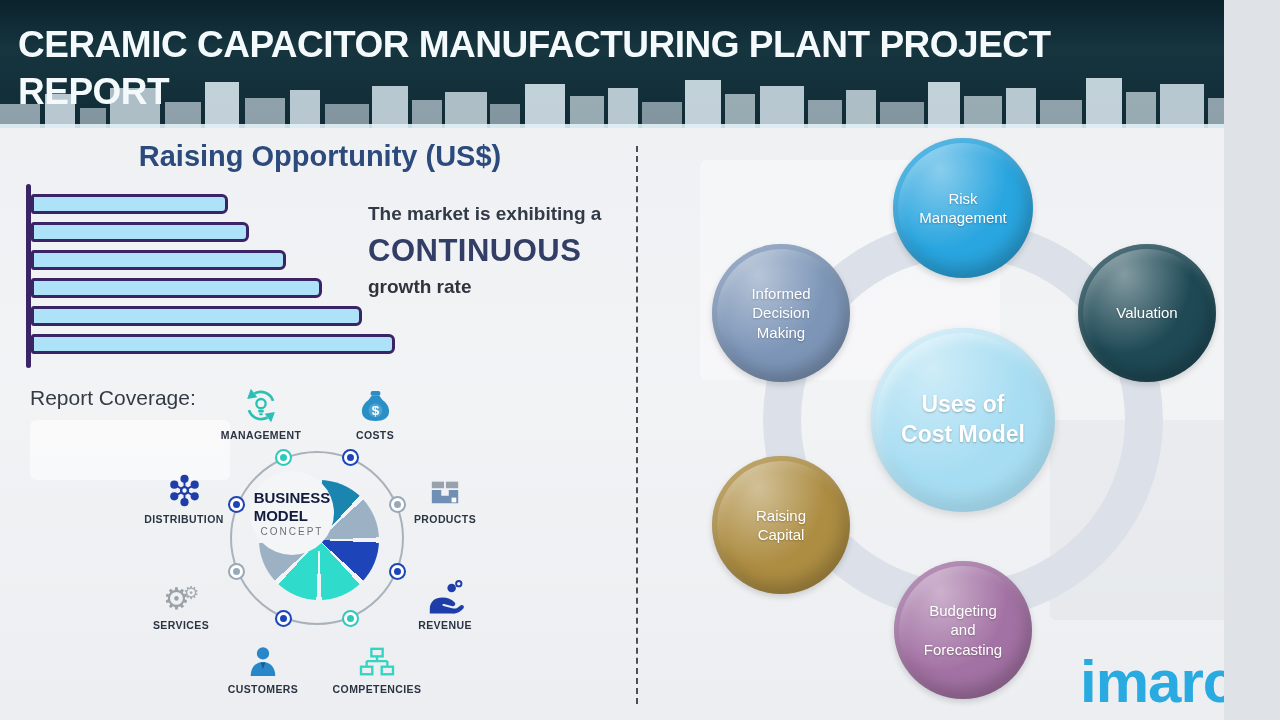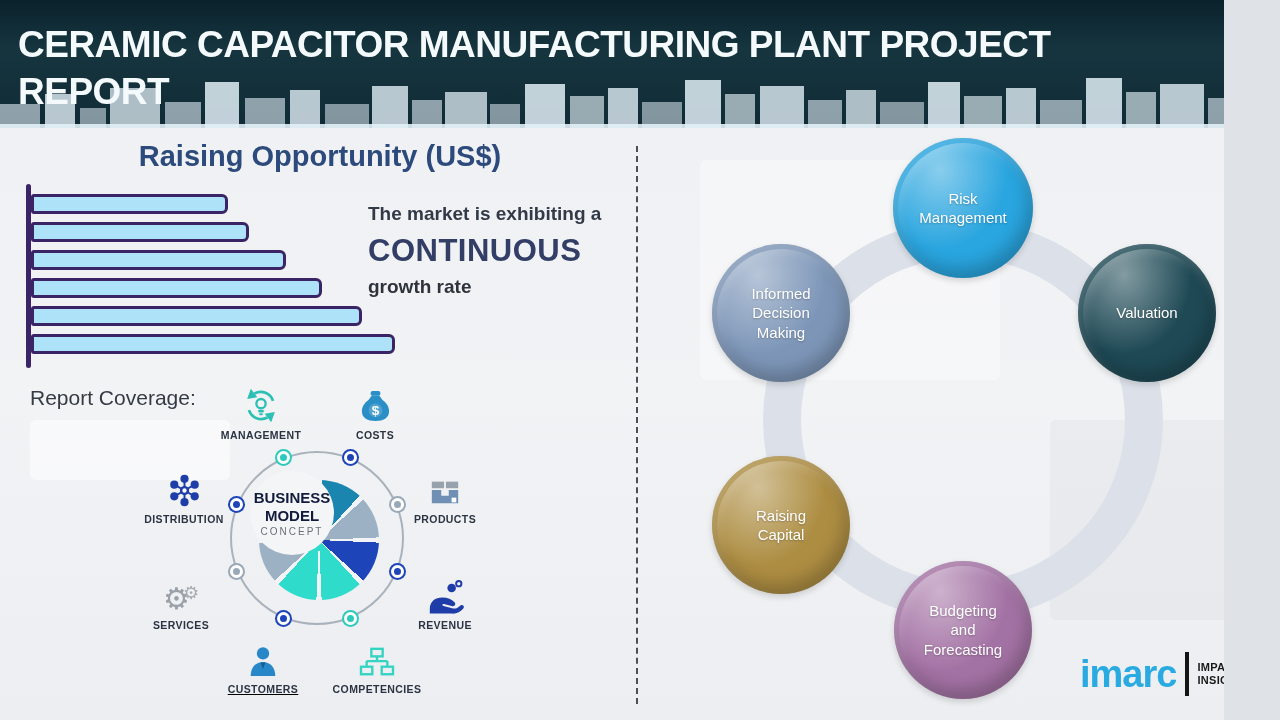--- a/index.html
+++ b/index.html
@@ -41,21 +41,21 @@
   .gear-big { font-family:"DejaVu Sans", sans-serif; font-size:30px; color:#9aa1a8; line-height:1; }
   .gear-small { font-family:"DejaVu Sans", sans-serif; font-size:18px; color:#a6adb3; line-height:1;
                 margin-left:-7px; position:relative; top:-12px; }
 
   
   .bm-outer { position:absolute; left:230px; top:451px; width:174px; height:174px;
               border:2px solid #a9b2bb; border-radius:50%; }
   .bm-ring { position:absolute; left:27px; top:27px; width:120px; height:120px; border-radius:50%; }
   .bm-inner { position:absolute; left:18px; top:18px; width:84px; height:84px; border-radius:50%;
               background:#f4f5f7; display:flex; flex-direction:column; align-items:center; justify-content:center; }
-  .bm-title { font-size:15px; line-height:1.15; font-weight:800; color:#131b3d; text-align:center; white-space:pre-line; }
+  .bm-title { font-size:15px; line-height:1.15; font-weight:800; color:#131b3d; white-space:pre-line; }
   .bm-sub { font-size:10px; letter-spacing:2px; color:#6a7076; margin-top:2px; }
   .bm-node { position:absolute; width:13px; height:13px; border-radius:50%; border:3px solid #fff; }
 
   
   .uses-ring { position:absolute; left:763px; top:220px; width:400px; height:400px;
                border:38px solid #dce1e9; border-radius:50%; }
   .circle { position:absolute; border-radius:50%; display:flex; align-items:center; justify-content:center;
             box-shadow: inset -5px -10px 16px rgba(0,0,0,.22), inset 5px 8px 12px rgba(255,255,255,.22),
                         0 3px 6px rgba(0,0,0,.15); }
   .circle::before { content:""; position:absolute; inset:5px; border-radius:50%;
@@ -69,21 +69,21 @@
   .c-raising   { left:712px;  top:456px; width:138px; height:138px;align-items:center; }
   .c-budgeting { left:894px;  top:561px; width:138px; height:138px; }
   .c-mergers   { left:1078px; top:456px; width:138px; height:138px; }
   .c-center    { left:871px;  top:328px; width:184px; height:184px;
                  box-shadow: inset -6px -12px 18px rgba(0,0,0,.10), inset 6px 10px 14px rgba(255,255,255,.5),
                              0 3px 8px rgba(0,0,0,.12); }
   .c-center .circle-label { font-size:23px; font-weight:800; }
 
   
   .logo { position:absolute; left:1080px; top:652px; display:flex; align-items:center; }
-  .logo-word { font-size:38px; font-weight:800; color:#29abe2; letter-spacing:-1px; line-height:1; }
+  .logo-word { font-size:60px; font-weight:800; color:#29abe2; letter-spacing:-1px; line-height:1; }
   .logo-bar { width:4px; height:44px; background:#141414; margin:0 8px 0 9px; }
   .logo-tag { font-size:11px; font-weight:800; color:#1a1a1a; line-height:1.2; letter-spacing:.3px; }
 </style>
 </head>
 <body>
 
 <div class="page">
 
   <div class="texture" style="left:30px; top:420px; width:200px; height:60px; background:rgba(255,255,255,.55);"></div>
   <div class="texture" style="left:700px; top:160px; width:300px; height:220px; background:rgba(255,255,255,.35);"></div>
@@ -227,21 +227,21 @@
     <div class="cov-icon">
       <svg viewBox="0 0 40 36" width="38" height="35">
         <circle cx="27" cy="9" r="4.5" fill="#1e3da8"></circle>
         <circle cx="34.5" cy="4.5" r="2.8" fill="none" stroke="#1e3da8" stroke-width="2"></circle>
         <path d="M4 31 c0-8 6-12 13-12 c6 0 10 2 13 5 c2 2 0 5 -3 4 l-8 -2 c-2 -0.5 -2.5 1.5 -0.5 2 l10 2.5 c3 0.8 5 -0.5 7 -2.5 c2.5 -2.5 6 0 3.5 3 c-3 3.5 -7 5.5 -12 5 l-23 0 z" fill="#1e3da8"></path>
       </svg>
     </div>
     <div class="cov-label">REVENUE</div>
   </div>
 
-  <div class="cov-item" style="left:218px; top:640px; width:90px;text-decoration:underline;">
+  <div class="cov-item" style="left:218px; top:640px; width:90px;">
     <div class="cov-icon">
       <svg viewBox="0 0 36 36" width="34" height="34">
         <circle cx="18" cy="10" r="6.5" fill="#2787c9"></circle>
         <path d="M5 34 c0-10 6-15 13-15 s13 5 13 15 z" fill="#2787c9"></path>
         <polygon points="15.5,19.5 20.5,19.5 18,26.5" fill="#145e92"></polygon>
       </svg>
     </div>
     <div class="cov-label">CUSTOMERS</div>
   </div>
 
@@ -292,20 +292,24 @@
   </div>
   <div class="circle c-raising" style="background-color: rgb(173, 141, 66);">
     <span class="circle-label">Raising
 Capital</span>
   </div>
   <div class="circle c-budgeting" style="background-color: rgb(163, 114, 164);">
     <span class="circle-label">Budgeting
 and
 Forecasting</span>
   </div>
+  <div class="circle c-center" style="background-color: rgb(167, 221, 242);">
+    <span class="circle-label">Uses of
+Cost Model</span>
+  </div>
 
   <div class="logo">
     <div class="logo-word">imarc</div>
     <div class="logo-bar"></div>
     <div class="logo-tag">
       <div>IMPACTFUL</div>
       <div>INSIGHTS</div>
     </div>
   </div>
 

